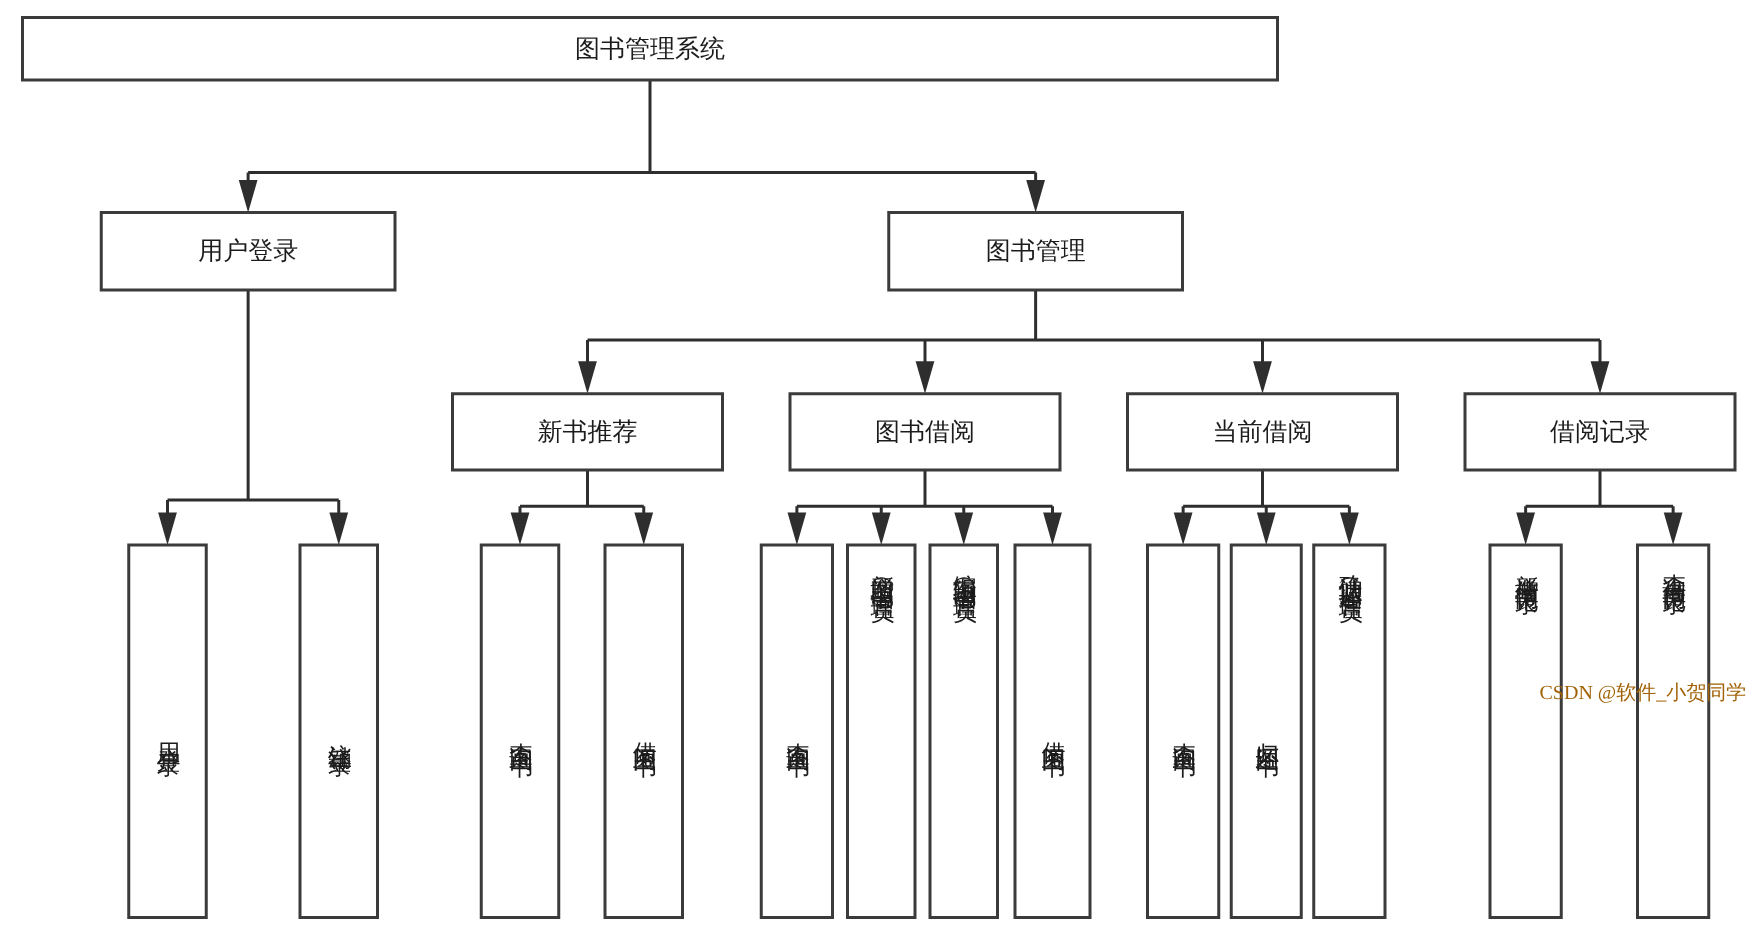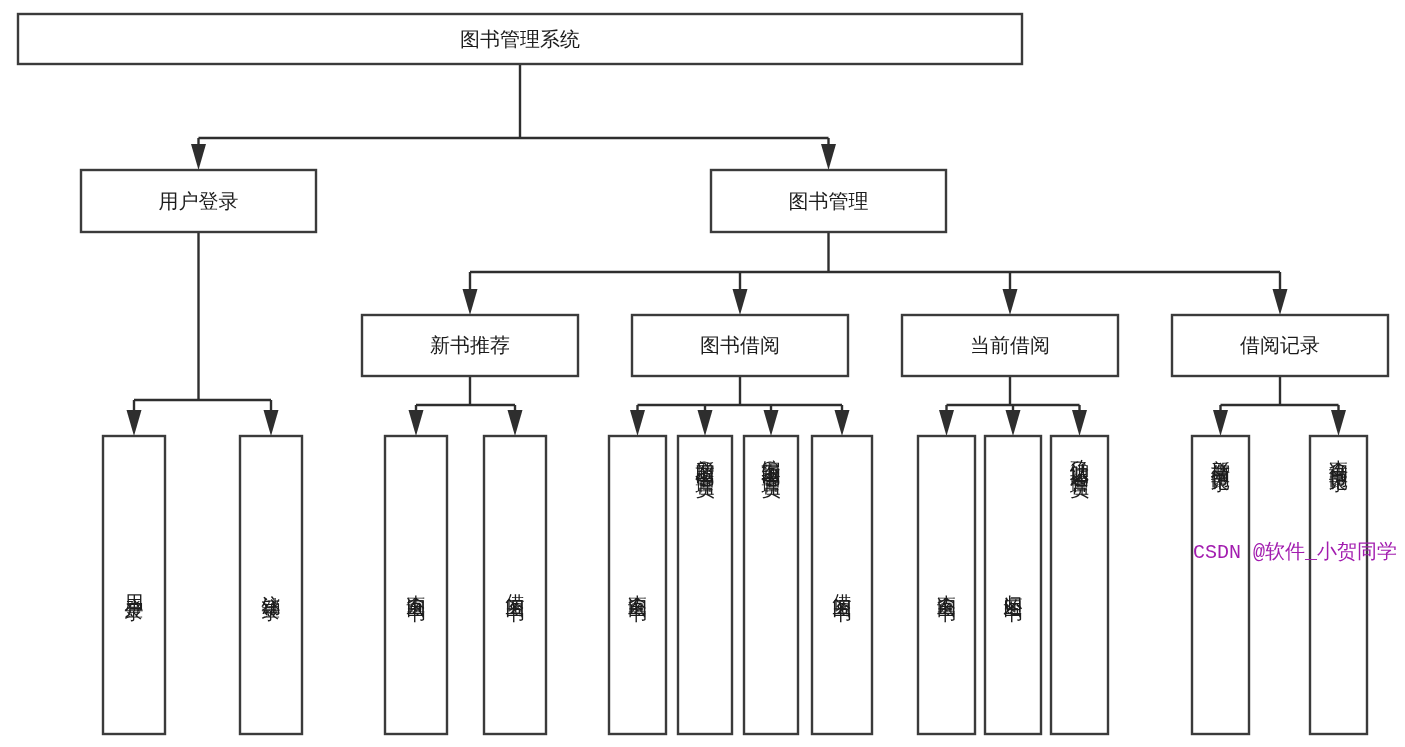--- a/index.html
+++ b/index.html
@@ -62,23 +62,23 @@
     font-size: 19px;
     line-height: 1.05;
     color: #1c1c1c;
     letter-spacing: 3px;
     white-space: nowrap;
   }
   #watermark {
     position: absolute;
     right: 8px;
     bottom: 4px;
-    font-family: Liberation Mono, monospace;
-    font-size: 20px;
-    color: #a21caf;
+    font-family: Liberation Serif, serif;
+    font-size: 16px;
+    color: #a16207;
     white-space: nowrap;
     user-select: none;
   }
 </style>
 </head>
 <body>
 
 <div id="diagram-root">
 
   <svg id="tree-svg" viewBox="0 0 1405 747">

